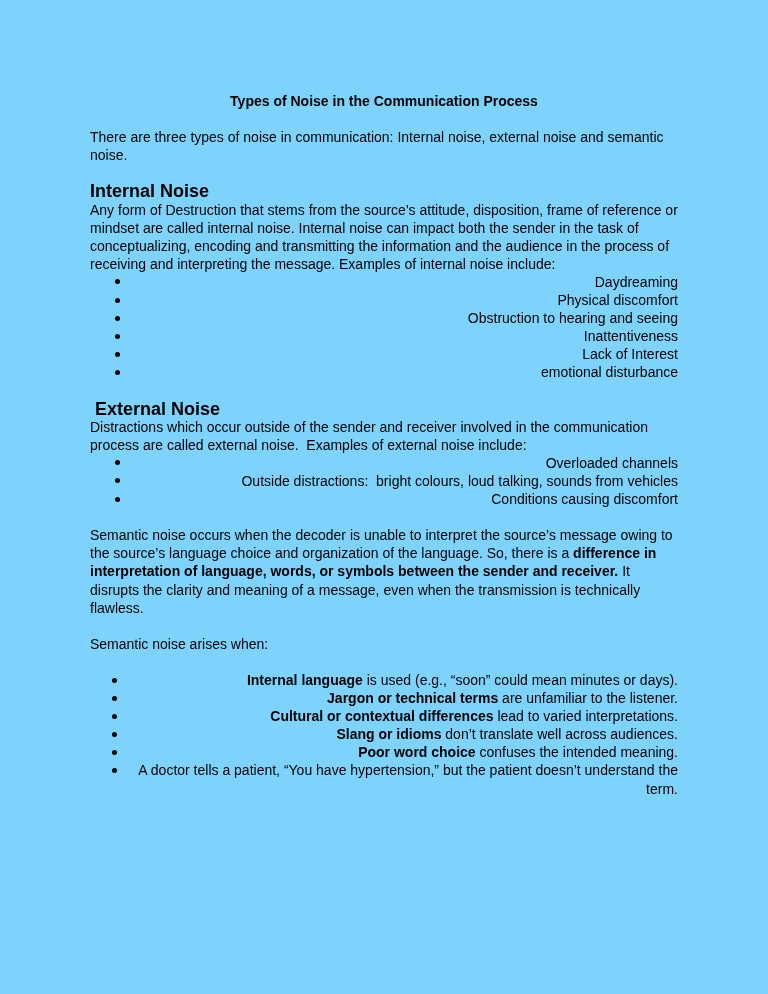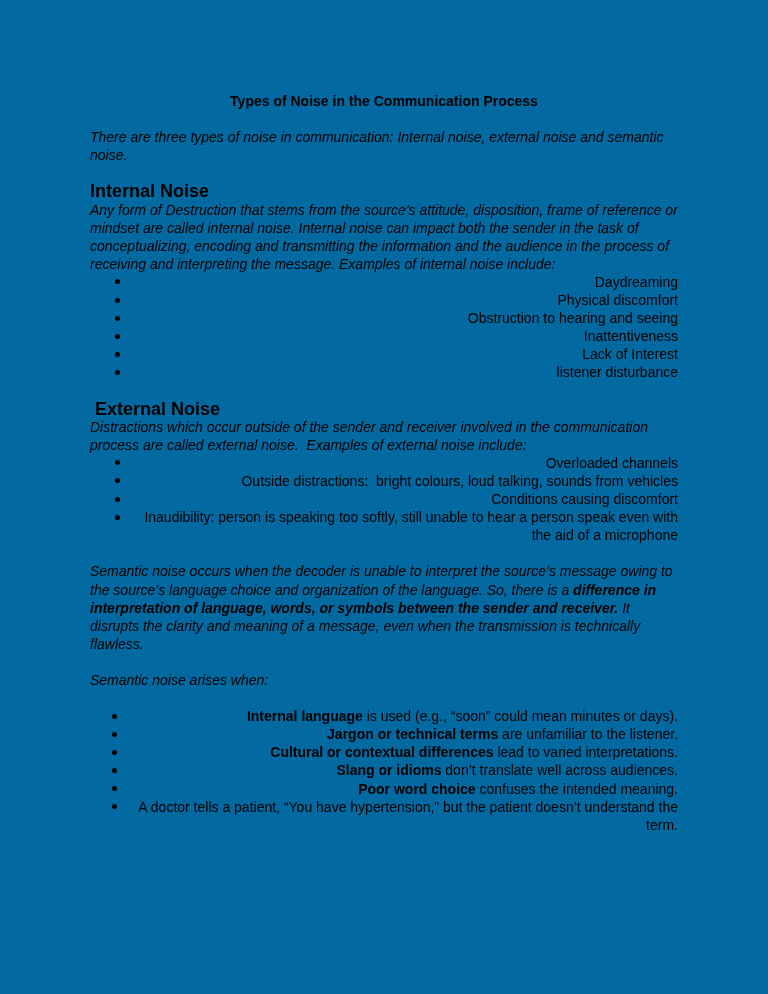--- a/index.html
+++ b/index.html
@@ -1,41 +1,41 @@
 <!DOCTYPE html>
 <html><head>
 <meta charset="utf-8">
 <style>
   html, body { margin: 0; padding: 0; background: #ffffff; }
   .page {
     width: 768px;
     height: 994px;
     box-sizing: border-box;
     padding: 92px 90px 0 90px;
-    background: #0369a1;
+    background: #7dd3fc;
     color: #000000;
     font-family: "Liberation Sans", "DejaVu Sans", sans-serif;
     font-size: 14px;
     line-height: 18.1px;
     overflow: hidden;
   }
   p, ul, h1, h2 { margin: 0; padding: 0; }
   .doc-title {
     font-size: 14px;
     font-weight: bold;
     text-align: center;
     margin-bottom: 18.1px;
     white-space: pre-wrap;
   }
   .section-heading {
     font-size: 18px;
     font-weight: bold;
     white-space: pre-wrap;
   }
-  .body-text { white-space: pre-wrap; font-style: italic; }
+  .body-text { white-space: pre-wrap; }
   .gap-after { margin-bottom: 18.1px; }
   b, .bold-run { font-weight: bold; }
   ul.doc-list { list-style: none; }
   .doc-list li {
     position: relative;
     padding-left: 40px;
     white-space: pre-wrap;
     text-align: right;
   }
   .doc-list li::before {
@@ -69,30 +69,29 @@
   <p class="body-text gap-after">There are three types of noise in communication: Internal noise, external noise and semantic noise.</p>
 
   <div class="section-heading">Internal Noise</div>
   <p class="body-text">Any form of Destruction that stems from the source's attitude, disposition, frame of reference or mindset are called internal noise. Internal noise can impact both the sender in the task of conceptualizing, encoding and transmitting the information and the audience in the process of receiving and interpreting the message. Examples of internal noise include:</p>
   <ul class="doc-list wide-tab gap-after">
     <li>Daydreaming</li>
     <li>Physical discomfort</li>
     <li>Obstruction to hearing and seeing</li>
     <li>Inattentiveness</li>
     <li>Lack of Interest</li>
-    <li>listener disturbance</li>
+    <li>emotional disturbance</li>
   </ul>
 
   <div class="section-heading"> External Noise</div>
   <p class="body-text">Distractions which occur outside of the sender and receiver involved in the communication process are called external noise.  Examples of external noise include:</p>
   <ul class="doc-list wide-tab gap-after">
     <li>Overloaded channels</li>
     <li>Outside distractions:  bright colours, loud talking, sounds from vehicles</li>
     <li>Conditions causing discomfort</li>
-    <li>Inaudibility: person is speaking too softly, still unable to hear a person speak even with the aid of a microphone</li>
   </ul>
 
   <p class="body-text gap-after"><span>Semantic noise occurs when the decoder is unable to interpret the source’s message owing to the source’s language choice and organization of the language. So, there is a </span><b>difference in interpretation of language, words, or symbols between the sender and receiver.</b><span> It disrupts the clarity and meaning of a message, even when the transmission is technically flawless.</span></p>
 
   <p class="body-text gap-after">Semantic noise arises when:</p>
 
   <ul class="doc-list narrow-tab">
     <li><b>Internal language</b><span> is used (e.g., “soon” could mean minutes or days).</span></li>
     <li><b>Jargon or technical terms</b><span> are unfamiliar to the listener.</span></li>
     <li><b>Cultural or contextual differences</b><span> lead to varied interpretations.</span></li>

